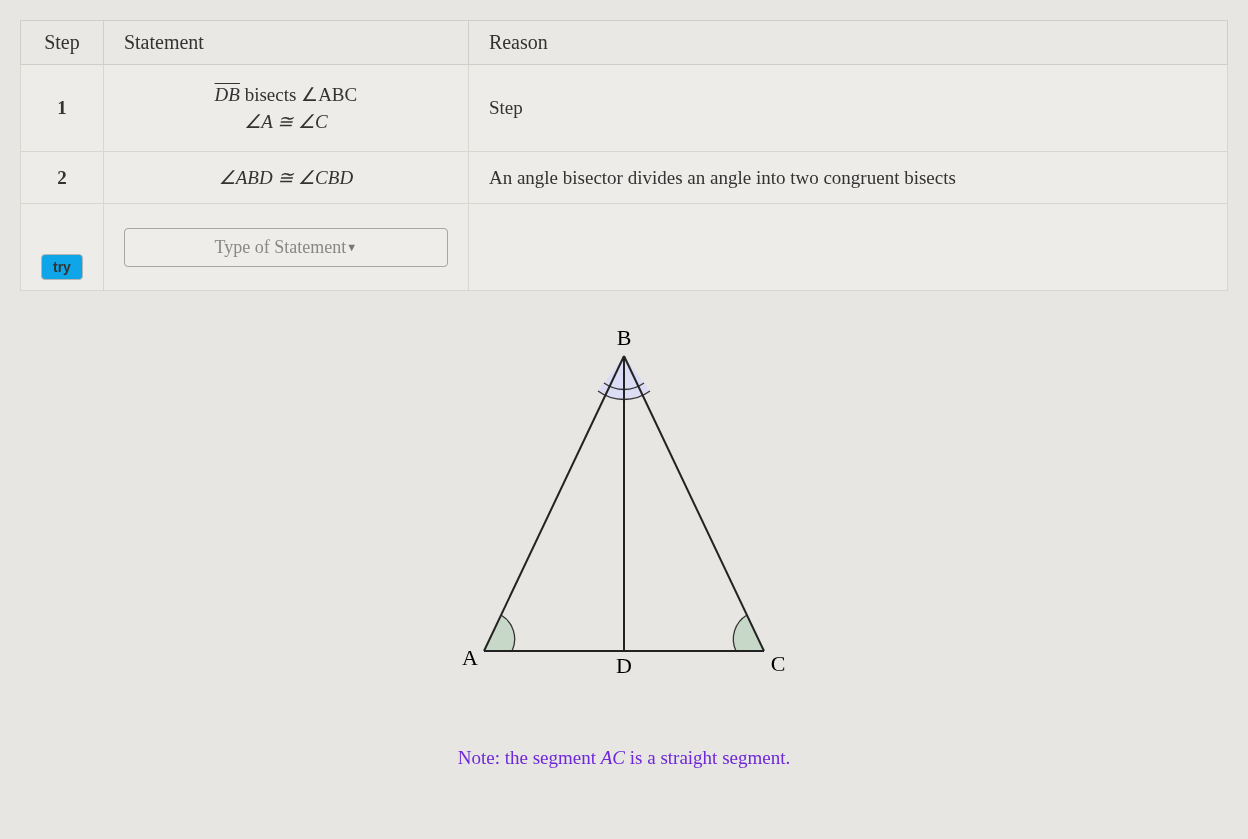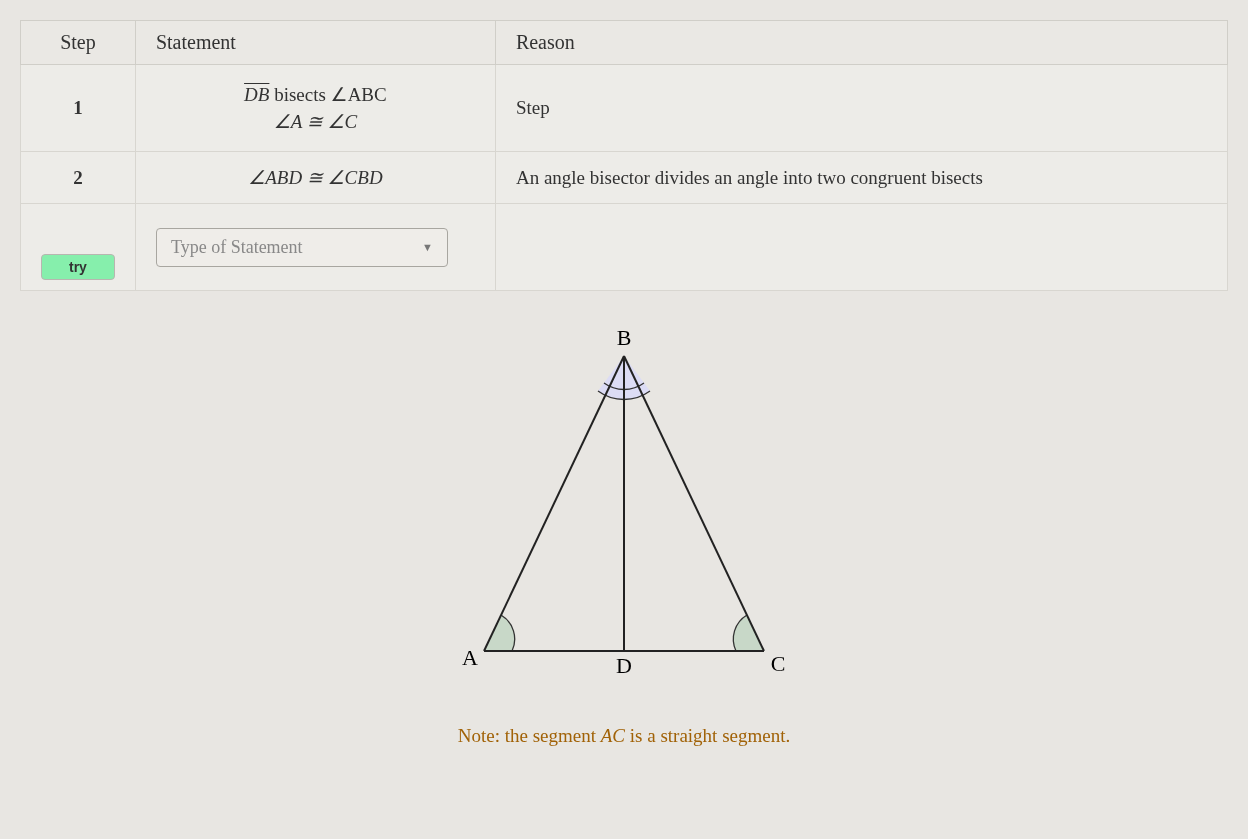--- a/index.html
+++ b/index.html
@@ -31,52 +31,52 @@
       vertical-align: middle;
     }
     .step-cell { text-align: center; font-size: 16px; font-weight: bold; }
     .statement-cell { text-align: center; margin-top: 12px; }
     .math-line { margin: 4px 0; font-family: 'Times New Roman', serif; font-style: italic; }
     .overline { text-decoration: overline; font-style: italic; }
     .try-btn {
       display: inline-block;
       border: 1px solid #b8b6b0;
       border-radius: 4px;
-      padding: 4px 27px;
+      padding: 4px 11px;
       font-size: 14px;
-      background: #86efac;
+      background: #0ea5e9;
       cursor: pointer;
       font-family: Arial, sans-serif;
       margin-top: 40px;
     }
     .type-select {
       display: inline-flex;
       align-items: center;
-      justify-content: space-between;
+      justify-content: center;
       border: 1px solid #a8a6a0;
       border-radius: 4px;
       padding: 8px 14px;
-      width: 292px;
+      width: 324px;
       background: #efede9;
       color: #888;
       font-size: 18px;
       cursor: pointer;
       font-family: Georgia, serif;
     }
     .chevron { font-size: 11px; color: #777; }
     .diagram-wrap {
       display: flex;
       flex-direction: column;
       align-items: center;
       margin-top: 30px;
     }
     .note {
-      margin-top: 24px;
+      margin-top: 46px;
       font-size: 19px;
-      color: #a16207;
+      color: #6d28d9;
     }
     .note .ital { font-style: italic; font-family: 'Times New Roman', serif; }
     svg { display: block; }
     .try-row td { padding: 10px 20px; }
   </style>
 </head>
 <body>
 
 <table class="proof-table">
   <thead>

